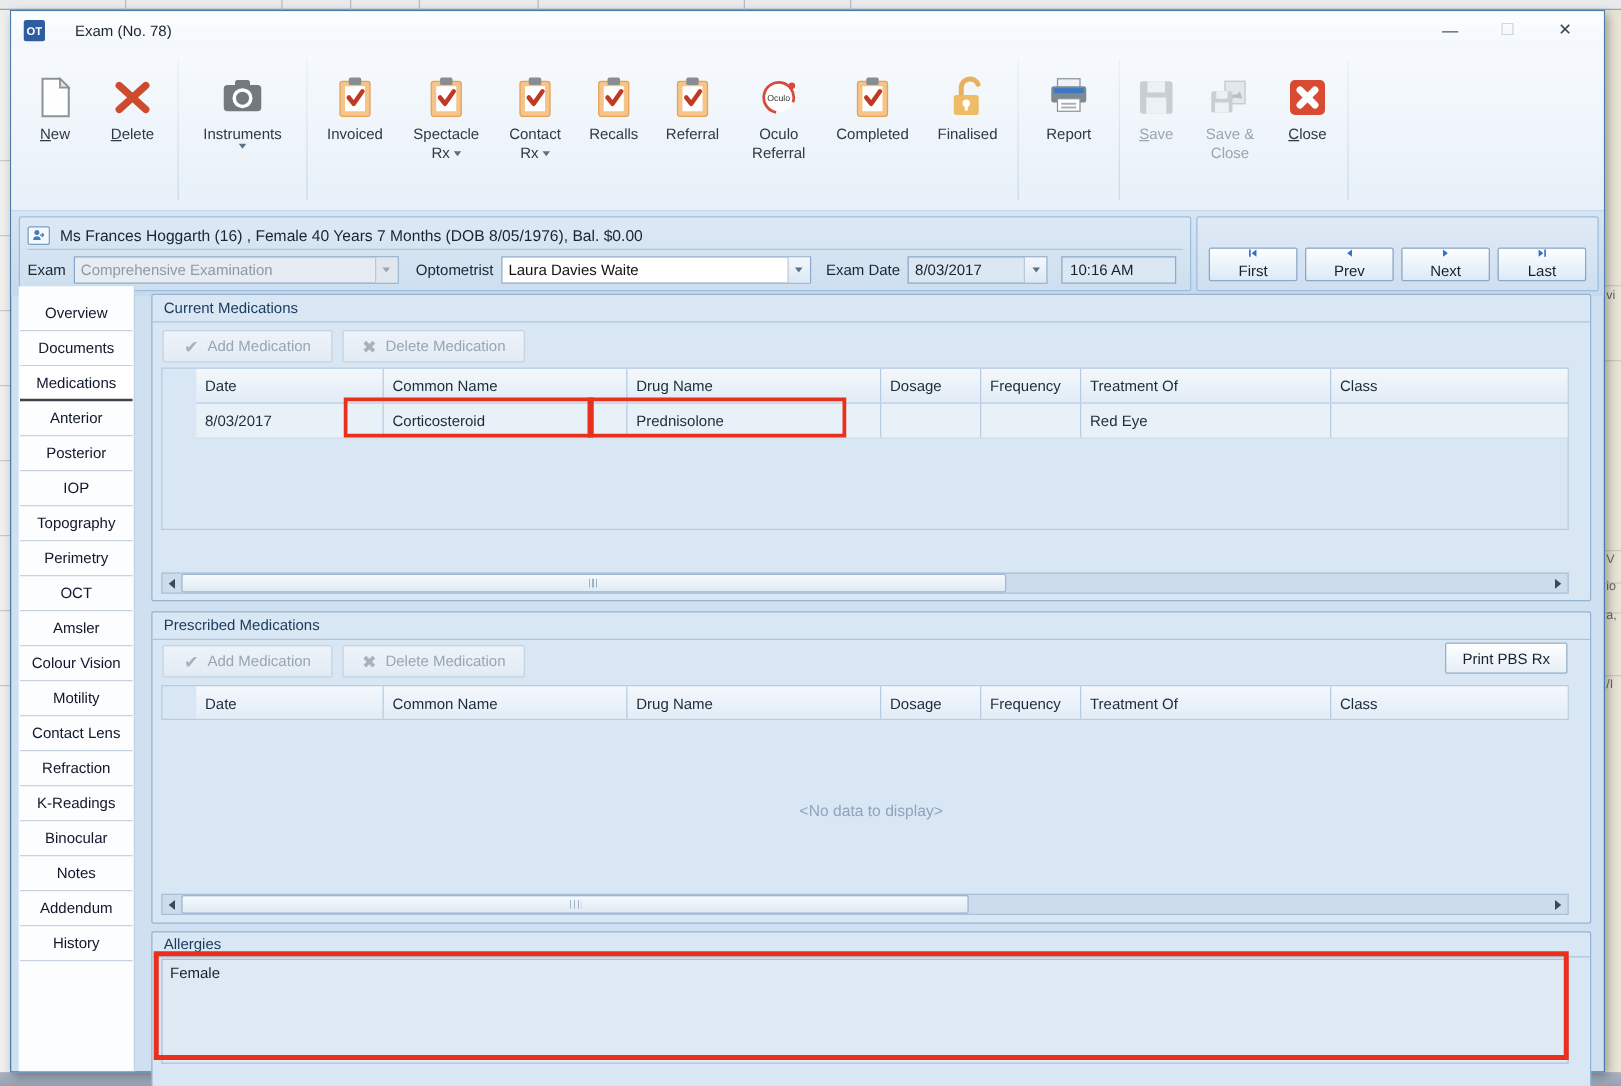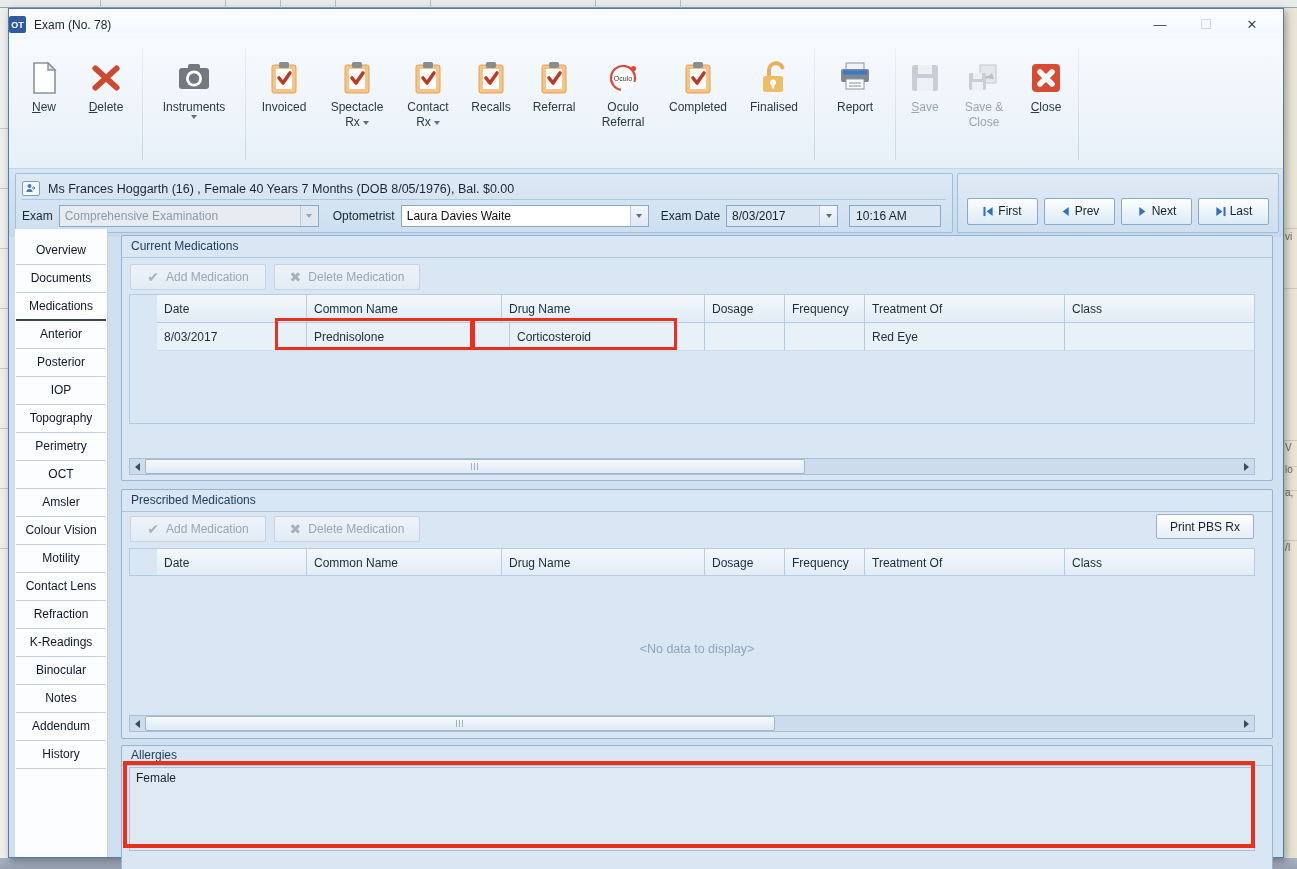--- a/index.html
+++ b/index.html
@@ -14,21 +14,21 @@
   .bg-left .hline { position:absolute; left:0; width:8px; height:1px; background:#c9c9c4; }
   .bg-right { position:absolute; left:1284px; top:8px; width:13px; height:850px; background:#e9e5d6; }
   .bg-right .hline { position:absolute; left:0; width:13px; height:1px; background:#cfcaba; }
   .bg-frag { position:absolute; left:1285px; font-size:10px; color:#6a675c; white-space:nowrap; }
   .bg-bottom { position:absolute; left:0; top:858px; width:1297px; height:11px; background:linear-gradient(#a8b2c2,#97a1b1); }
 
   
   #dialog { position:absolute; left:8px; top:8px; width:1276px; height:850px; background:#cfe0f0; border:1px solid #4d7dad; box-shadow:2px 3px 8px rgba(0,0,0,.35); }
 
   
-  .titlebar { position:absolute; left:0; top:0; right:0; height:32px; background:linear-gradient(#fdfeff,#f2f7fc); display:flex; align-items:center; border-bottom:1px solid #e2ebf4; }
+  .titlebar { position:absolute; left:0; top:0; right:0; height:32px; background:linear-gradient(#fdfeff,#f2f7fc); display:flex; align-items:center; padding-left:10px; border-bottom:1px solid #e2ebf4;gap:16px; }
   .app-ico { width:17px; height:17px; background:#2e5c9e; color:#fff; font-size:9px; font-weight:bold; display:flex; align-items:center; justify-content:center; border-radius:2px; margin-right:8px; }
   .title-text { font-size:12px; color:#1a242e; }
   .win-controls { position:absolute; right:8px; top:0; height:30px; display:flex; }
   .win-btn { width:46px; height:30px; display:flex; align-items:center; justify-content:center; font-size:13px; color:#3a4652; }
   .win-btn.max { color:#c3cbd3; }
 
   
   .toolbar { position:absolute; left:0; top:30px; right:0; height:130px; background:linear-gradient(#f7fafd,#e7f0f8); display:flex; align-items:stretch; padding-left:6px; border-bottom:1px solid #c3d5e6; }
   .tb-btn { display:flex; flex-direction:column; align-items:center; padding-top:17px; color:#2b3a46; }
   .tb-btn .ico { height:44px; display:flex; align-items:center; justify-content:center; }
@@ -50,21 +50,21 @@
   .combo { height:22px; border:1px solid #8aa8c8; background:#fff; display:flex; align-items:stretch; }
   .combo .val { flex:1; padding:0 5px; display:flex; align-items:center; overflow:hidden; white-space:nowrap; color:#111; }
   .combo .drop { width:18px; border-left:1px solid #b7c9da; background:linear-gradient(#f4f8fc,#dce8f3); display:flex; align-items:center; justify-content:center; }
   .combo.disabled { background:#e6ecf2; }
   .combo.disabled .val { color:#8e9aa6; }
   .combo.disabled .drop { background:#e0e7ee; }
   .combo.bluefill { background:#dbe7f3; }
   .combo.bluefill .val { color:#15222e; }
   .timebox { height:22px; width:92px; border:1px solid #8aa8c8; background:#dbe7f3; display:flex; align-items:center; padding:0 6px; color:#15222e; }
   .nav-box { position:absolute; left:948px; top:4px; width:322px; height:60px; border:1px solid #9ebedd; background:linear-gradient(#e0eaf5,#cfdff0); border-radius:2px; display:flex; align-items:center; justify-content:space-between; padding:0 9px; padding-top:16px; }
-  .nav-btn { width:71px; height:27px; border:1px solid #8aa8c8; border-radius:2px; background:linear-gradient(#fdfefe,#dceaf6); display:flex; align-items:center; justify-content:center; gap:4px; color:#15222e; }
+  .nav-btn { width:71px; height:27px; border:1px solid #8aa8c8; border-radius:2px; background:linear-gradient(#fdfefe,#dceaf6); display:flex; align-items:center; justify-content:center; gap:4px; color:#15222e;flex-direction:column; }
 
   
   .sidebar { position:absolute; left:6px; top:220px; width:93px; bottom:0; background:#fcfdfe; border-right:1px solid #c3d2e0; }
   .side-tab { height:28px; line-height:27px; text-align:center; color:#0f172a; border-bottom:1px solid #c6d2dd; margin:0 1px; }
   .side-tab.active { background:#ffffff; border-bottom:2px solid #3c454e; }
 
   
   .group { position:absolute; left:112px; width:1152px; border:1px solid #96b4d2; background:#d9e6f3; border-radius:2px; }
   .grp-caption { height:22px; line-height:21px; padding-left:9px; color:#1b3a5c; border-bottom:1px solid #abc6de; }
   .med-btn { height:26px; border:1px solid #c5d4e2; background:linear-gradient(#eef3f9,#e2ebf4); color:#98a6b4; display:flex; align-items:center; justify-content:center; gap:7px; border-radius:2px; }
@@ -456,22 +456,22 @@
           <span class="gc c1">Common Name</span>
           <span class="gc c2">Drug Name</span>
           <span class="gc c3">Dosage</span>
           <span class="gc c4">Frequency</span>
           <span class="gc c5">Treatment Of</span>
           <span class="gc c6">Class</span>
           <span class="gc c7">PBS</span>
         </div>
         <div class="grow datarow">
           <span class="gc c0">8/03/2017</span>
+          <span class="gc c1">Corticosteroid</span>
           <span class="gc c2">Prednisolone</span>
-          <span class="gc c1">Corticosteroid</span>
           <span class="gc c3"></span>
           <span class="gc c4"></span>
           <span class="gc c5">Red Eye</span>
           <span class="gc c6"></span>
           <span class="gc c7">False</span>
         </div>
       </div>
       <div class="hscroll" style="top:222px">
         <span class="hs-arrow">
             <span class="tri-l"></span>

